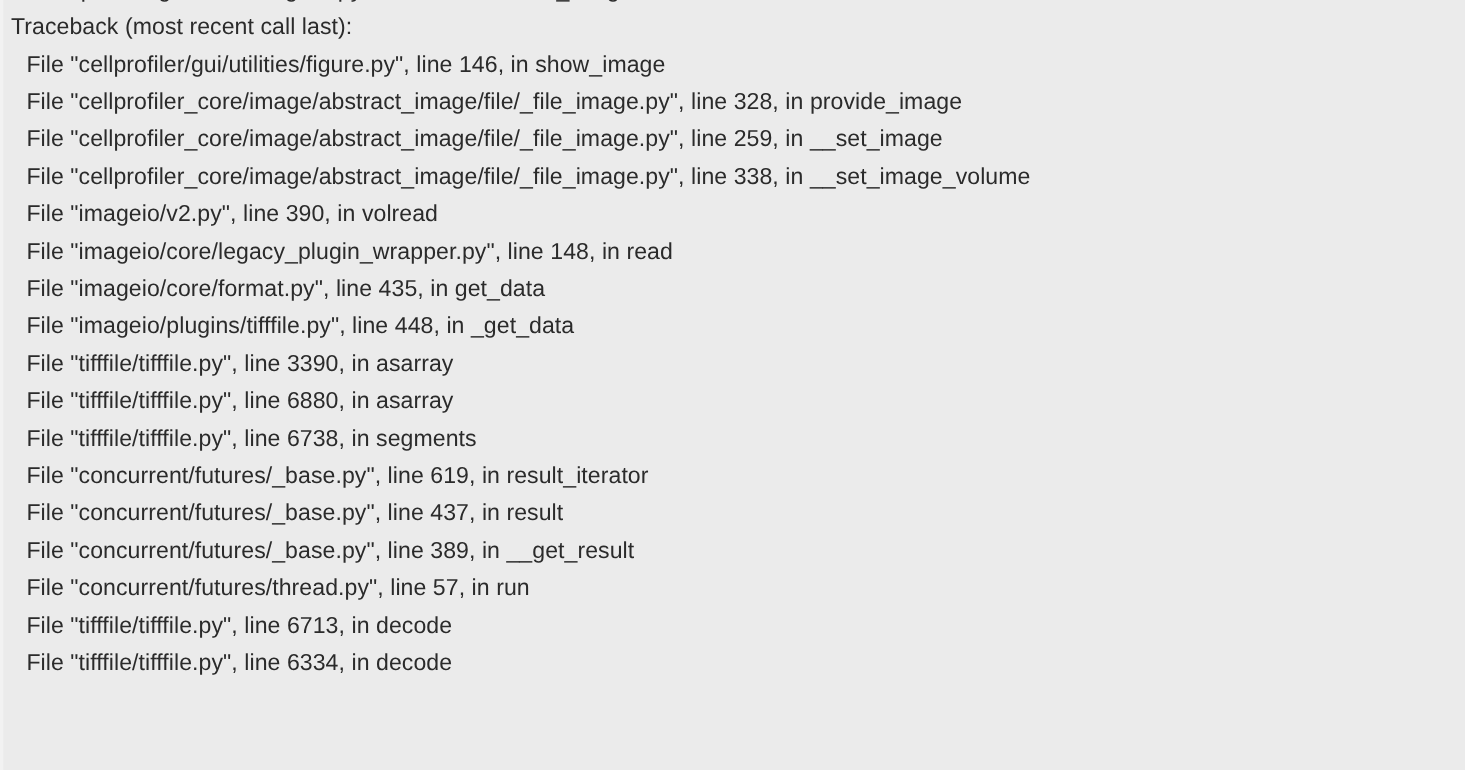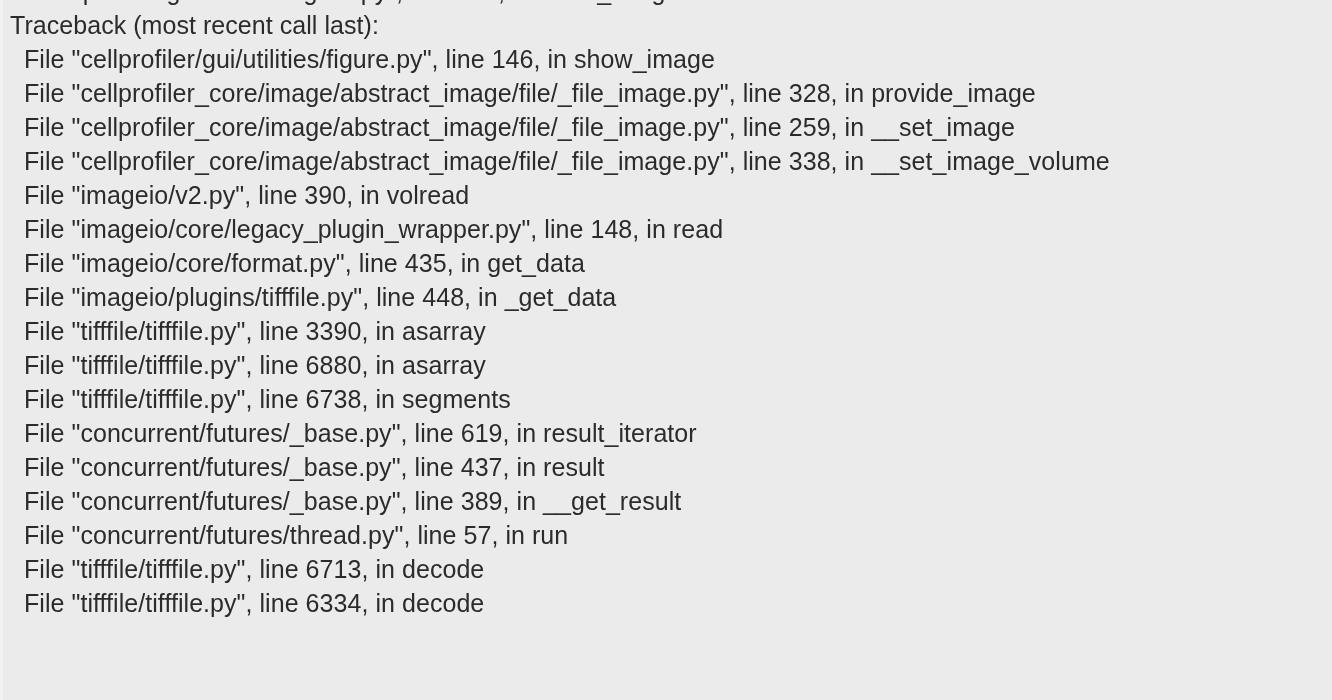--- a/index.html
+++ b/index.html
@@ -42,21 +42,21 @@
     top: -26px;             
     width: 1332px;
     padding: 0;
     margin: 0;
   }
 
   .tb-line {
     display: block;
     height: 34px;
     line-height: 34px;
-    font-size: 25px;
+    font-size: 21px;
     color: #2b2b2b;
     white-space: pre;
     letter-spacing: 0.05px;
     padding-left: 10px;
     font-family: "Liberation Sans", "DejaVu Sans", sans-serif;
   }
 
   .tb-line.clipped-top {
     color: #2b2b2b;
   }

